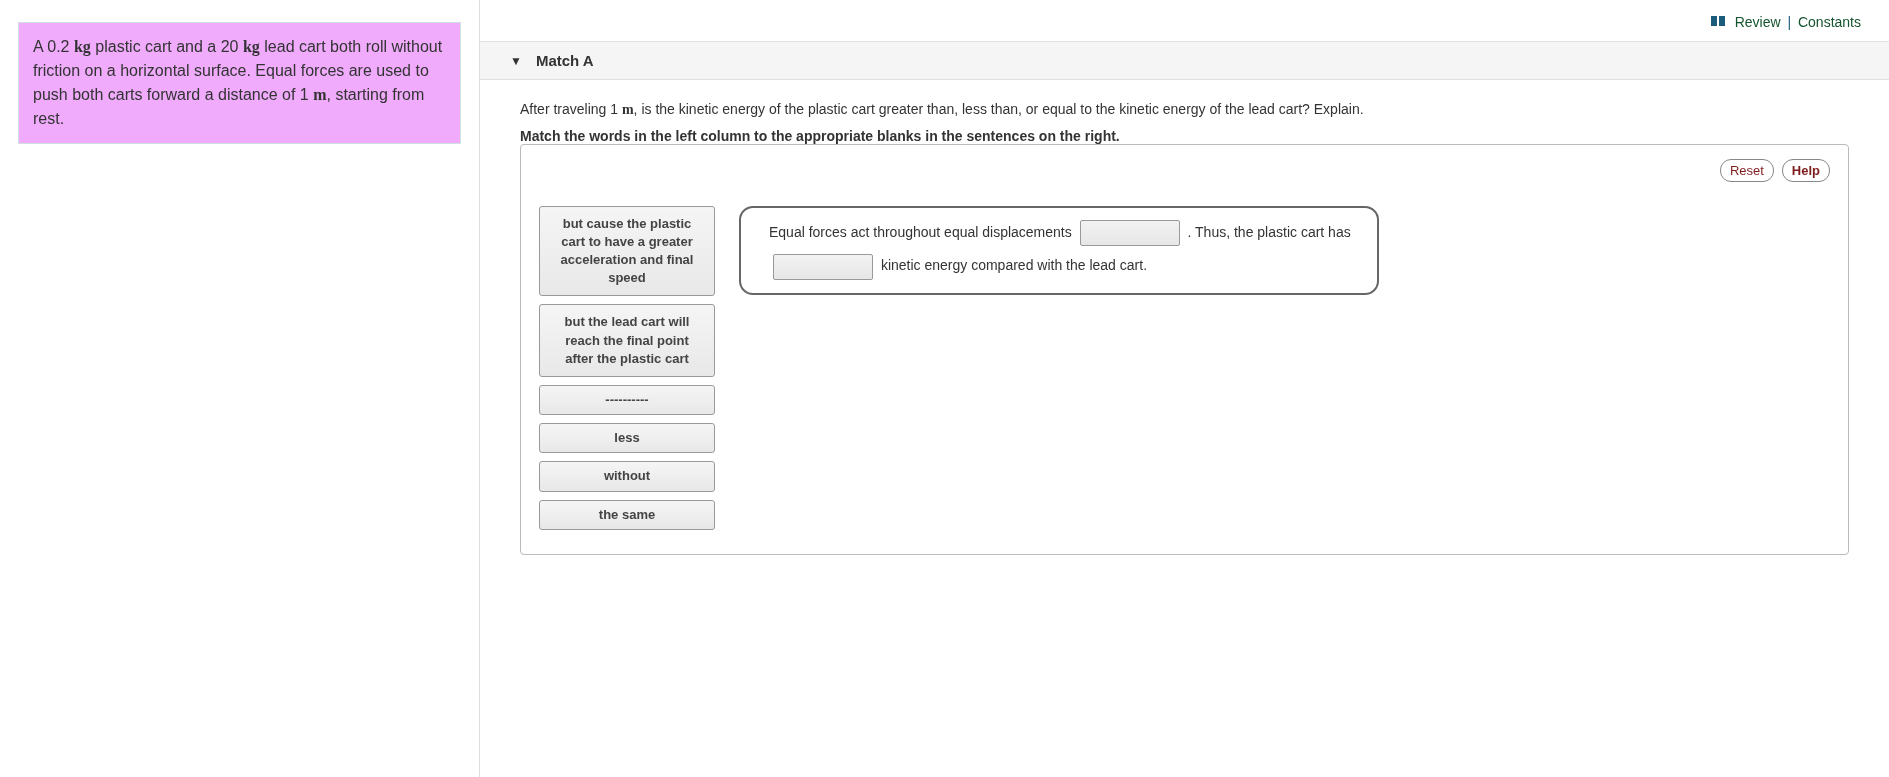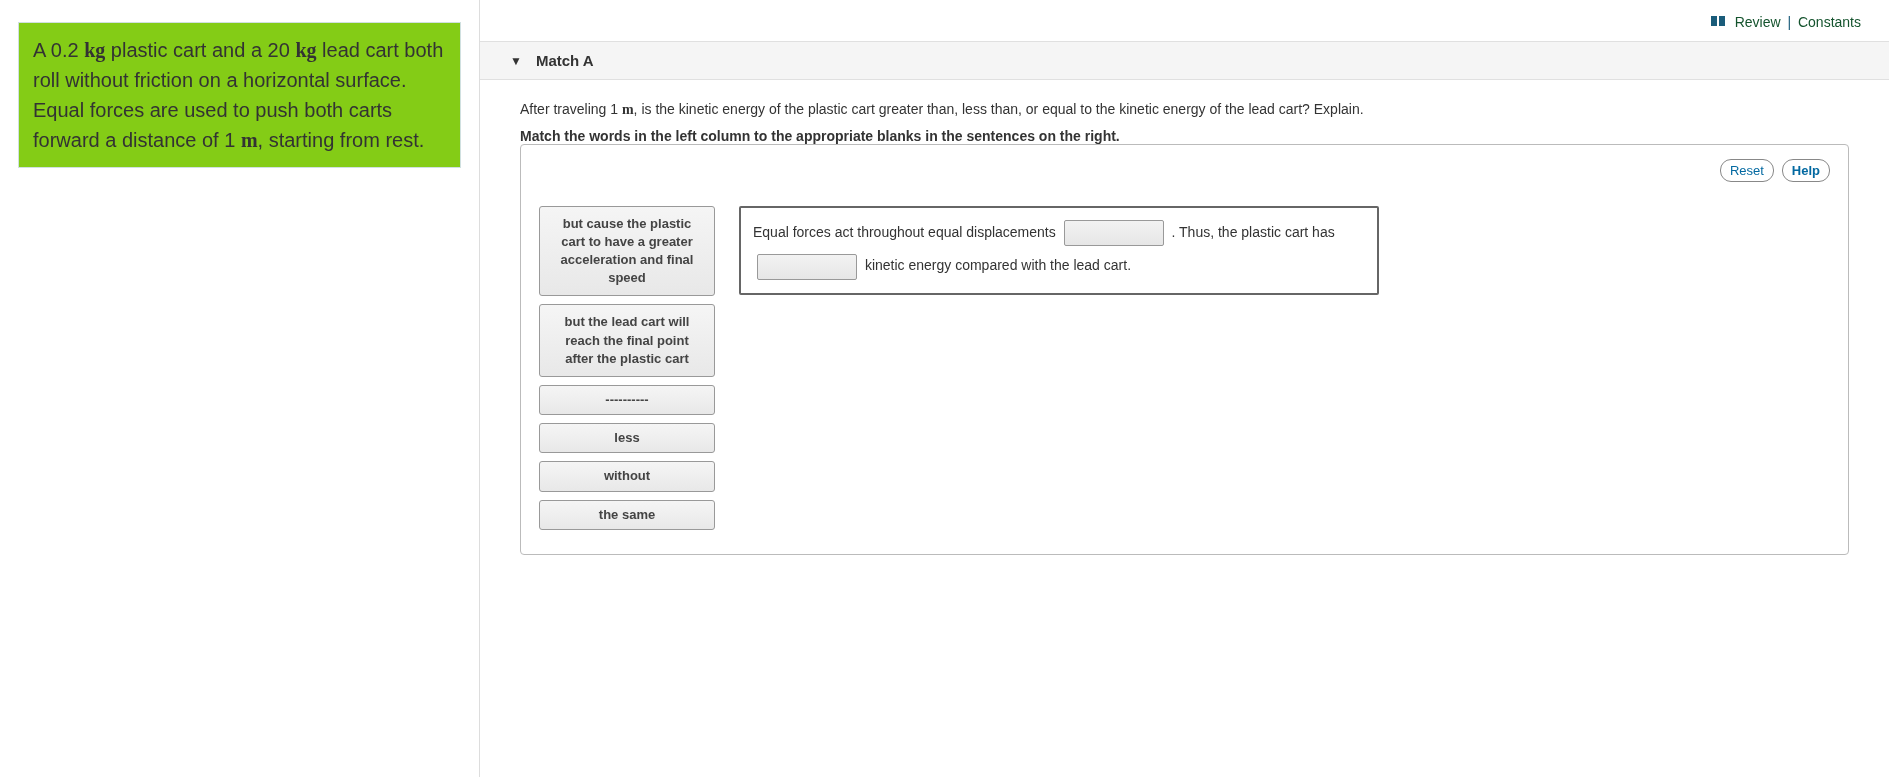--- a/index.html
+++ b/index.html
@@ -14,25 +14,25 @@
     .container {
       display: flex;
       height: 100%;
     }
     .left-panel {
       width: 480px;
       padding: 22px 18px;
       border-right: 1px solid #ddd;
     }
     .problem-box {
-      background: #84cc16;
+      background: #f0abfc;
       border: 1px solid #d0e0e0;
       padding: 12px 14px;
       line-height: 1.5;
-      font-size: 20px;
+      font-size: 16px;
     }
     .right-panel {
       flex: 1;
       padding: 0 0 0 0;
       position: relative;
     }
     .top-links {
       text-align: right;
       padding: 14px 28px 10px 0;
       font-size: 14px;
@@ -88,21 +88,21 @@
       text-align: right;
       margin-bottom: 24px;
     }
     .ctrl-btn {
       display: inline-block;
       background: #fff;
       border: 1px solid #888;
       border-radius: 11px;
       padding: 3px 9px;
       font-size: 13px;
-      color: #0369a1;
+      color: #7f1d1d;
       cursor: pointer;
       margin-left: 4px;
     }
     .activity-content {
       display: flex;
       align-items: flex-start;
       gap: 24px;
     }
     .draggable-column {
       width: 176px;
@@ -123,22 +123,22 @@
       line-height: 1.4;
     }
     .draggable-item.small {
       padding: 5px 10px;
     }
     .target-column {
       flex: 1;
     }
     .target-box {
       border: 2px solid #666;
-      border-radius: 2px;
-      padding: 8px 12px 10px 12px;
+      border-radius: 14px;
+      padding: 8px 12px 10px 28px;
       background: #fff;
       line-height: 2.4;
       font-size: 14px;
       display: inline-block;
       width: 640px;
     }
     .drop-slot {
       display: inline-block;
       width: 100px;
       height: 26px;

